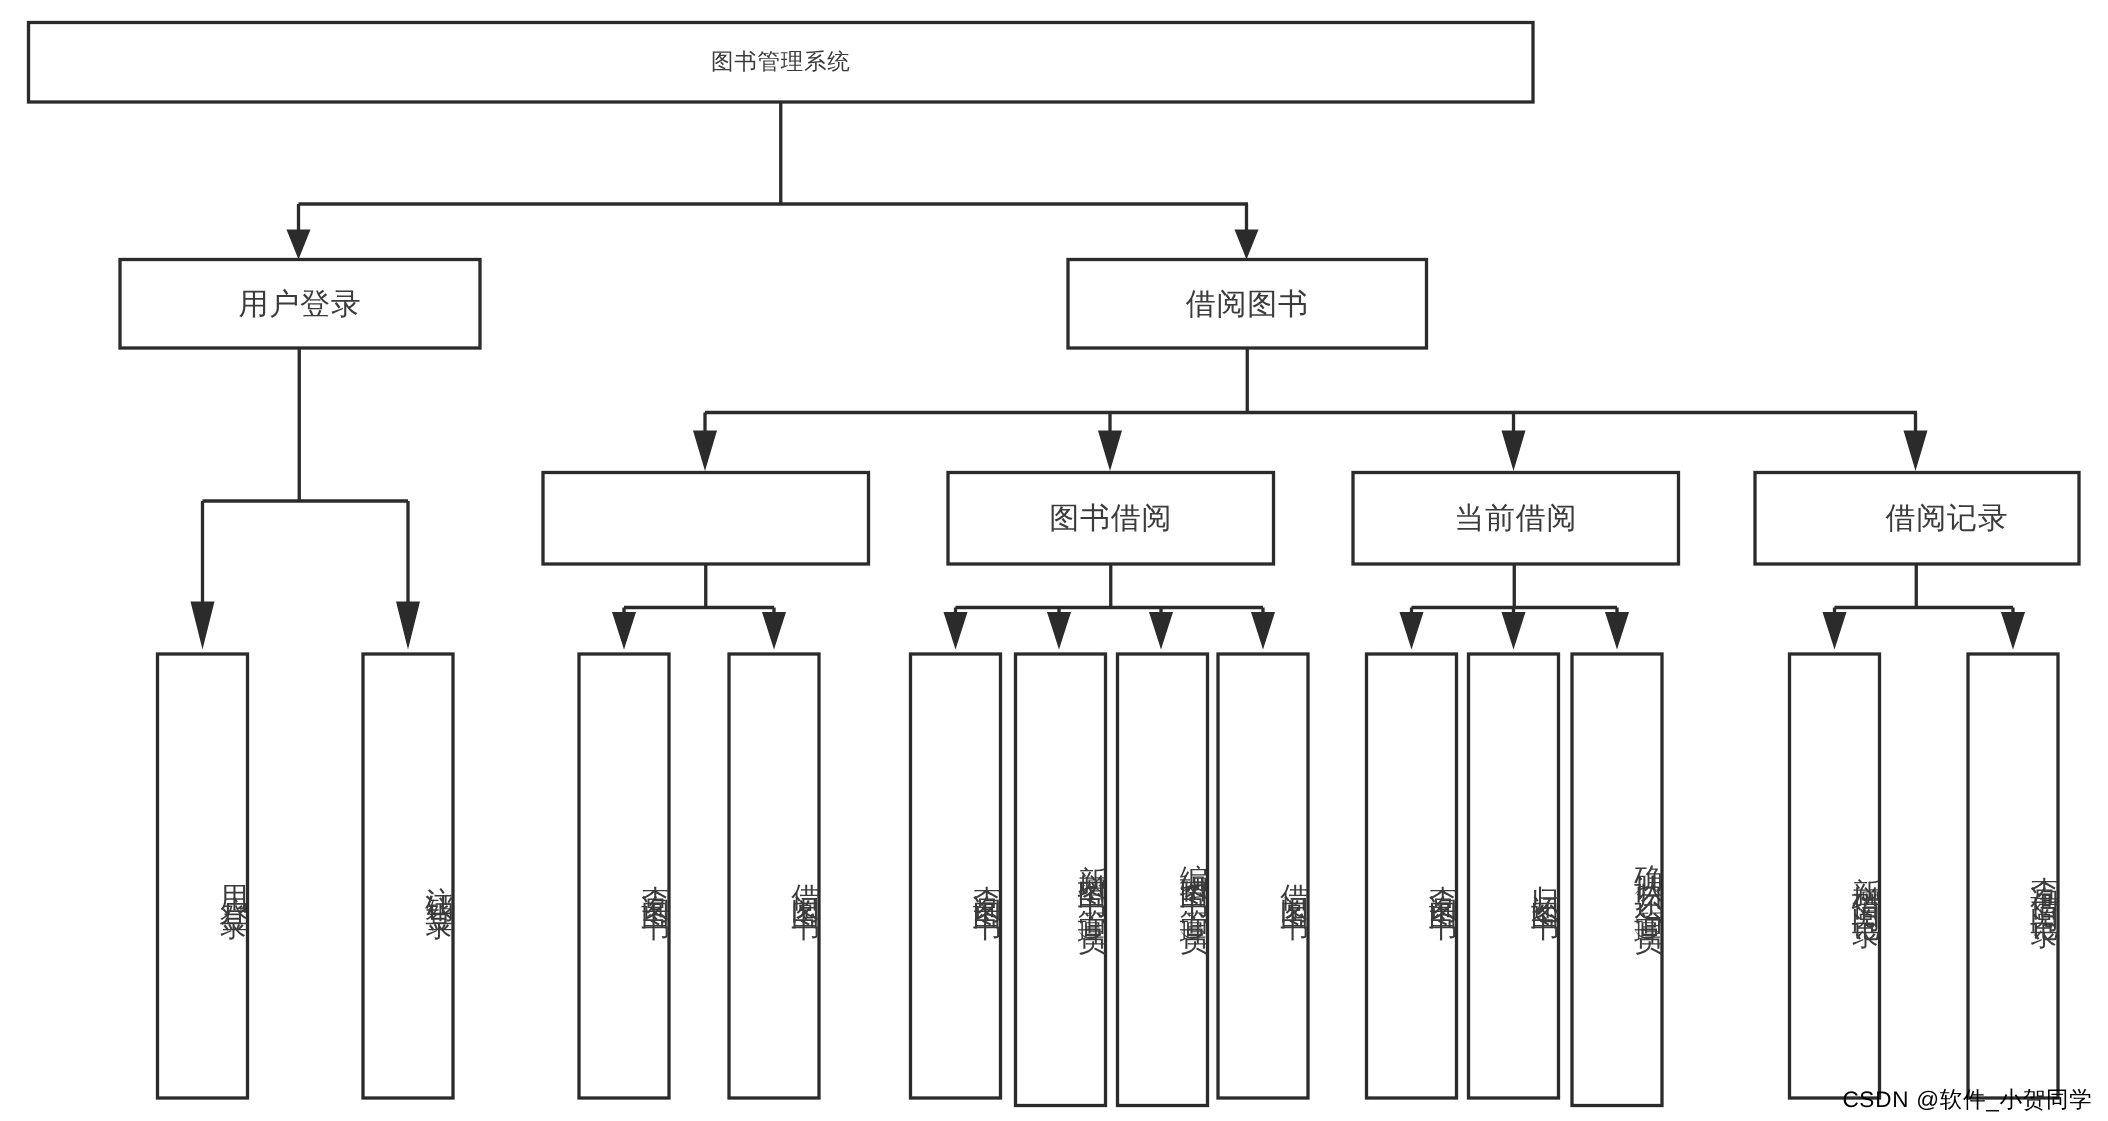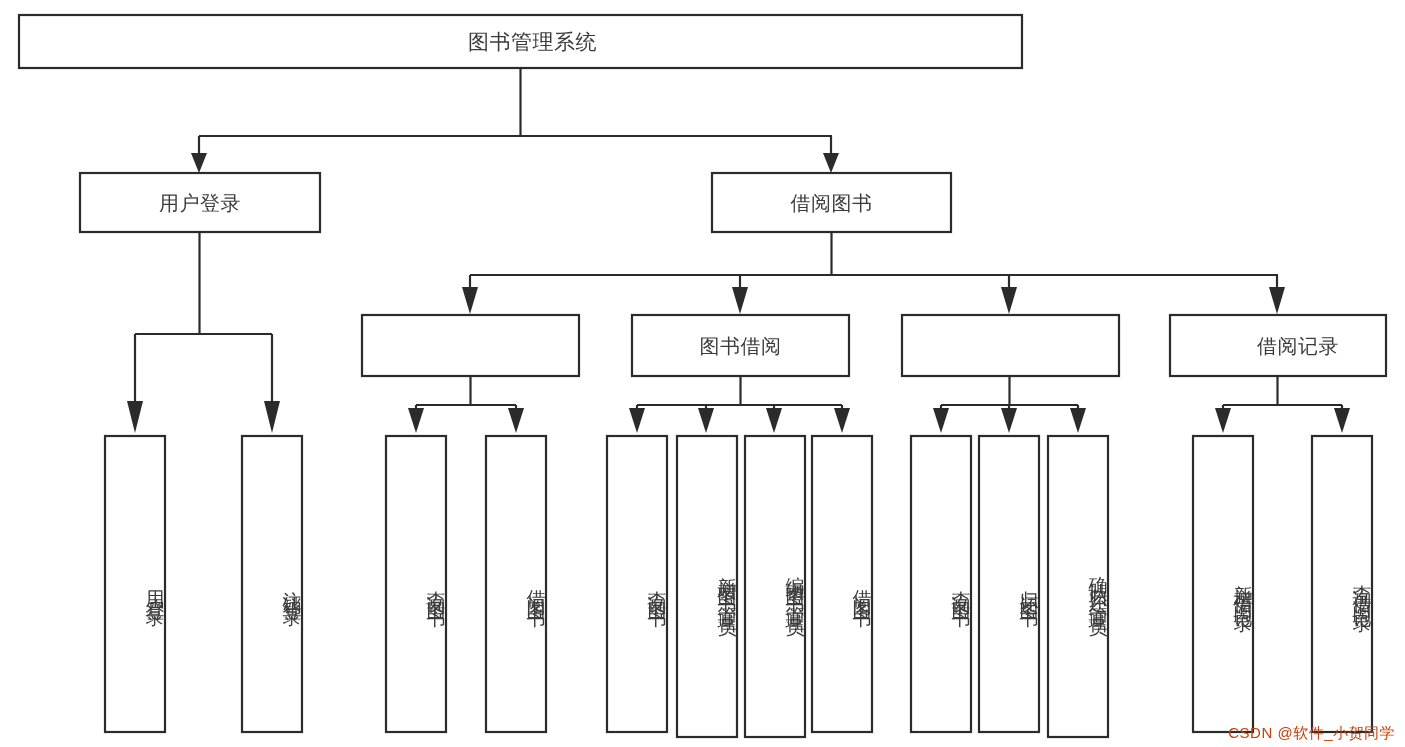--- a/index.html
+++ b/index.html
@@ -50,40 +50,39 @@
     letter-spacing: 0.5px;
     white-space: nowrap;
     pointer-events: none;
     font-family: "Liberation Sans", "DejaVu Sans", sans-serif;
   }
   .label-h {
     font-size: 20px;
     line-height: 1;
   }
   .label-root {
-    font-size: 21px;
-    margin-left: 12px;
+    font-size: 15px;
   }
   .label-v {
     writing-mode: vertical-rl;
     text-orientation: upright;
     align-items: flex-start;
     justify-content: center;
     font-size: 19px;
     letter-spacing: 6px;
     line-height: 1;
     padding-top: 6px;
     box-sizing: border-box;
   }
   .watermark {
     position: absolute;
     right: 10px;
     bottom: 4px;
     font-size: 15px;
-    color: #c2410c;
+    color: #000000;
     letter-spacing: 0.5px;
     white-space: nowrap;
     font-family: "Liberation Sans", "DejaVu Sans", sans-serif;
   }
 </style>
 </head>
 <body>
 
 <div id="diagram-root">
 
@@ -176,20 +175,21 @@
     <rect class="node-box" x="1193" y="436" width="60" height="296"></rect>
     <rect class="node-box" x="1312" y="436" width="60" height="296"></rect>
   </svg>
 
   <div class="node-label label-h label-root" style="left:19px; top:15px; width:1003px; height:53px;">图书管理系统</div>
 
   <div class="node-label label-h" style="left:80px; top:173px; width:240px; height:59px;">用户登录</div>
   <div class="node-label label-h" style="left:712px; top:173px; width:239px; height:59px;">借阅图书</div>
 
   <div class="node-label label-h" style="left:632px; top:315px; width:217px; height:61px;">图书借阅</div>
+  <div class="node-label label-h" style="left:902px; top:315px; width:217px; height:61px;">当前借阅</div>
   <div class="node-label label-h" style="left:1170px; top:315px; width:256px; height:61px;">借阅记录</div>
 
   <div class="node-label label-v" style="left:105px; top:436px; width:60px; height:296px;">用户登录</div>
   <div class="node-label label-v" style="left:242px; top:436px; width:60px; height:296px;">注销登录</div>
   <div class="node-label label-v" style="left:386px; top:436px; width:60px; height:296px;">查询图书</div>
   <div class="node-label label-v" style="left:486px; top:436px; width:60px; height:296px;">借阅图书</div>
   <div class="node-label label-v" style="left:607px; top:436px; width:60px; height:296px;">查询图书</div>
   <div class="node-label label-v" style="left:677px; top:436px; width:60px; height:301px; align-items:flex-start; padding-top:2px;">新增图书（管理员）</div>
   <div class="node-label label-v" style="left:745px; top:436px; width:60px; height:301px; align-items:flex-start; padding-top:2px;">编辑图书（管理员）</div>
   <div class="node-label label-v" style="left:812px; top:436px; width:60px; height:296px;">借阅图书</div>

